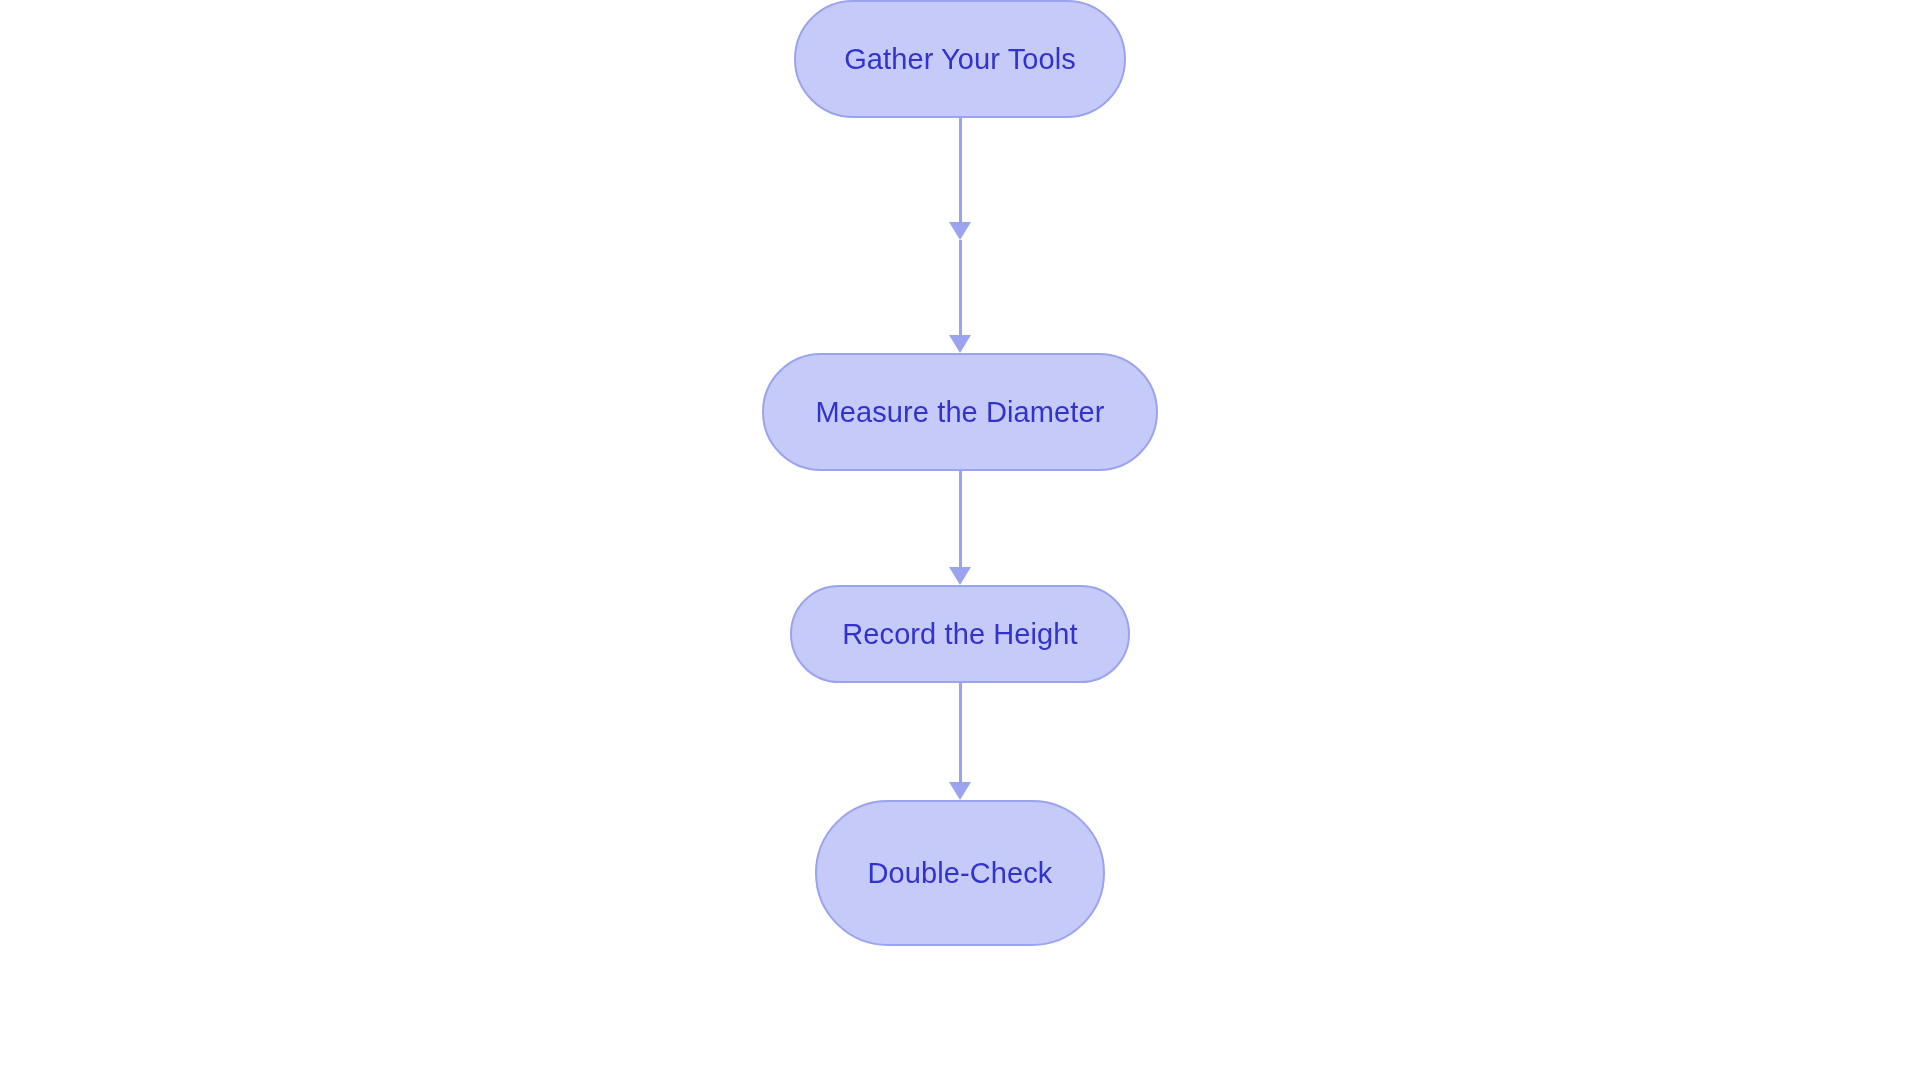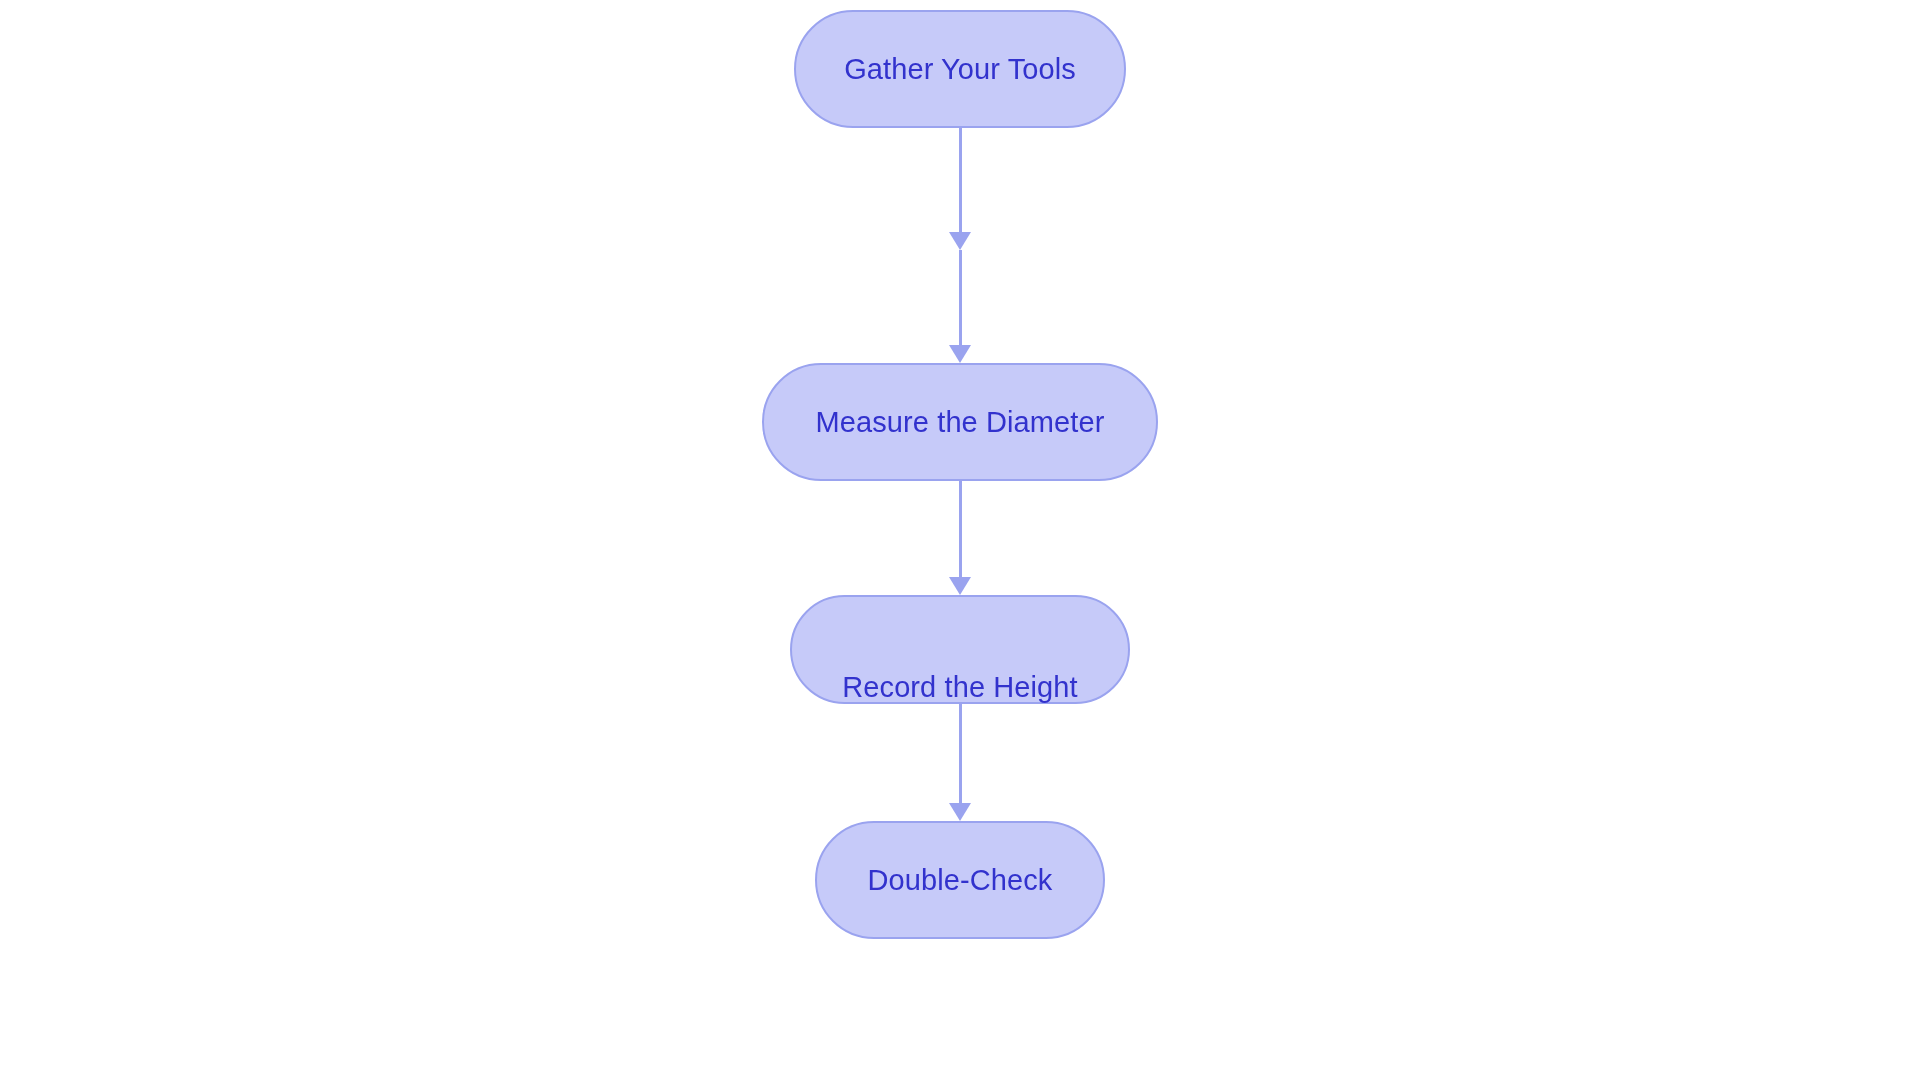--- a/index.html
+++ b/index.html
@@ -74,25 +74,25 @@
   .connector .head {
     width: 0;
     height: 0;
     border-left: 11px solid transparent;
     border-right: 11px solid transparent;
     border-top: 18px solid #9aa3ef;
     margin-top: -1px;
   }
 
   
-  .n1 { width: 332px; height: 118px; margin-top: 10px; }
+  .n1 { width: 332px; height: 118px; }
   .n2 { width: 298px; height: 118px; }
   .n3 { width: 396px; height: 118px; }
-  .n4 { width: 340px; height: 109px; align-items: flex-end; }
-  .n5 { width: 290px; height: 118px; }
+  .n4 { width: 340px; height: 98px; }
+  .n5 { width: 290px; height: 146px; }
 
   .c1 { height: 122px; }
   .c2 { height: 113px; }
   .c3 { height: 114px; }
   .c4 { height: 117px; }
 </style>
 </head>
 <body>
 
 <div id="flow-canvas">

